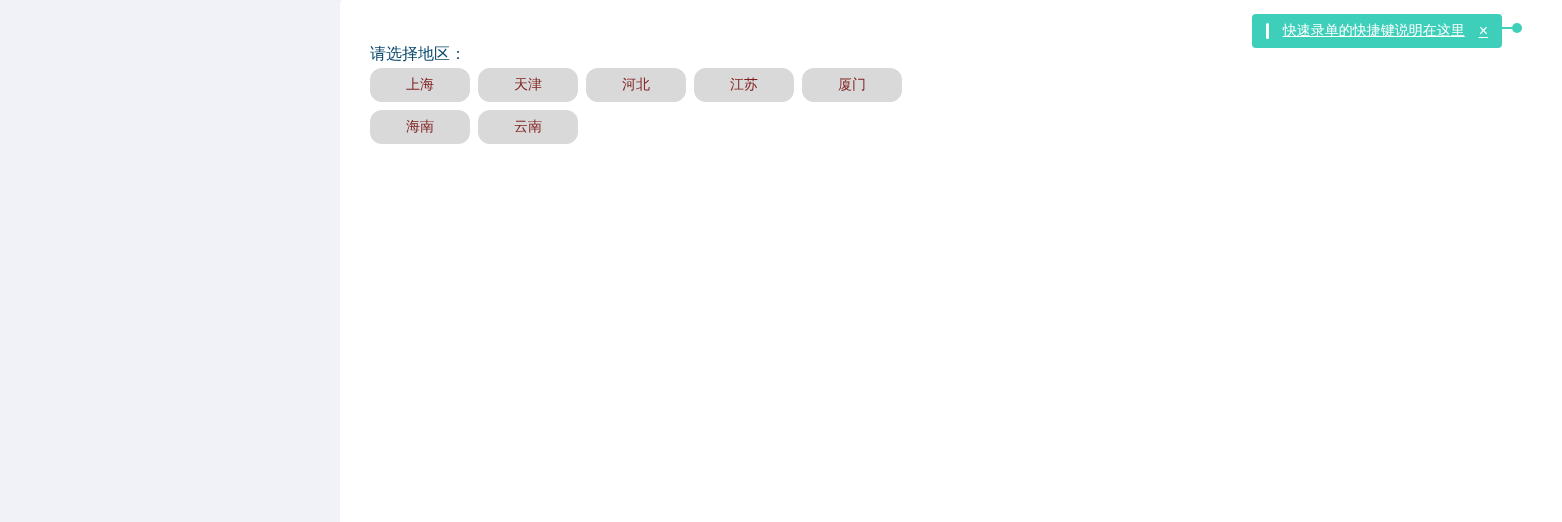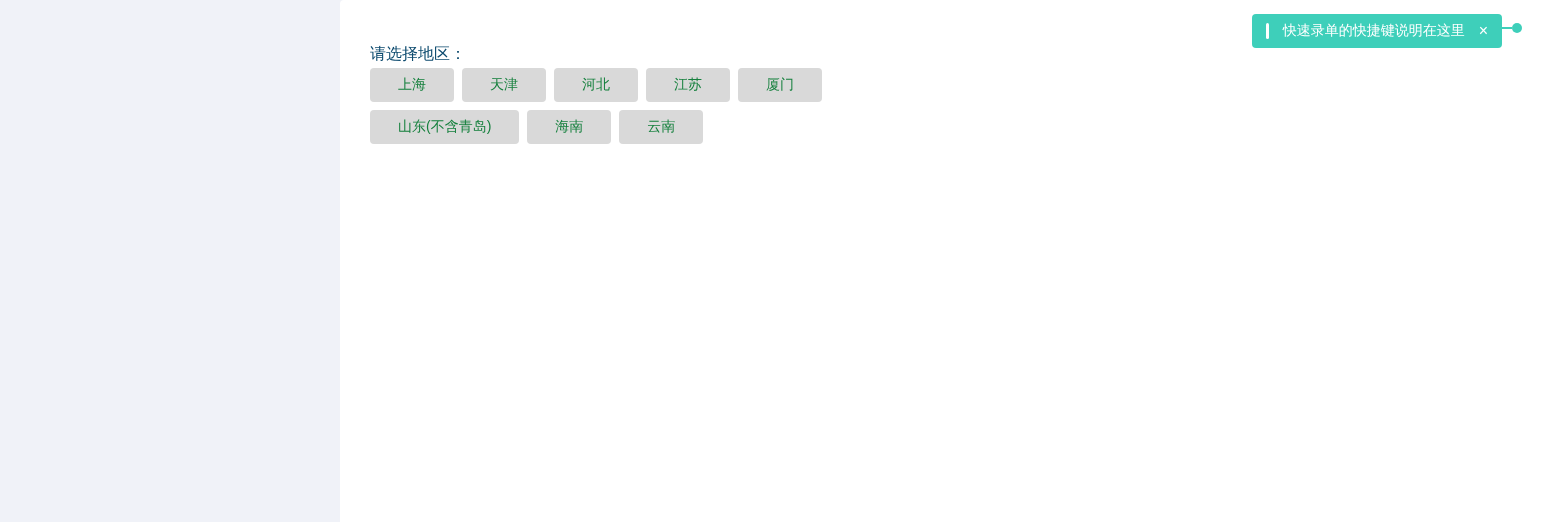--- a/index.html
+++ b/index.html
@@ -58,24 +58,24 @@
       position: absolute;
       top: 110px;
       left: 30px;
       display: flex;
       gap: 8px;
     }
 
     .region-btn {
       background: #d9d9d9;
       border: none;
-      border-radius: 4px;
-      color: #15803d;
+      border-radius: 12px;
+      color: #7f1d1d;
       font-size: 14px;
-      padding: 8px 28px;
+      padding: 8px 36px;
       cursor: pointer;
       white-space: nowrap;
       min-width: 80px;
       text-align: center;
       font-family: 'Microsoft YaHei', '微软雅黑', sans-serif;
     }
 
     
     .tooltip-banner {
       position: absolute;
@@ -83,20 +83,21 @@
       right: 60px;
       background: #3ecfba;
       color: #fff;
       border-radius: 4px;
       padding: 8px 14px;
       font-size: 14px;
       display: flex;
       align-items: center;
       gap: 10px;
       white-space: nowrap;
+      text-decoration: underline;
     }
 
     .tooltip-banner::before {
       content: '';
       display: inline-block;
       width: 3px;
       height: 16px;
       background: #fff;
       border-radius: 2px;
       margin-right: 4px;
@@ -143,21 +144,20 @@
 
   <button class="region-btn">上海</button>
       <button class="region-btn">天津</button>
       <button class="region-btn">河北</button>
       <button class="region-btn">江苏</button>
       <button class="region-btn">厦门</button>
     </div>
 
   <div class="region-buttons-row2">
 
-  <button class="region-btn">山东(不含青岛)</button>
       <button class="region-btn">海南</button>
       <button class="region-btn">云南</button>
     </div>
 
   <div class="tooltip-banner">
     <span>快速录单的快捷键说明在这里</span>
     <span class="tooltip-close">×</span>
   </div>
   <div class="tooltip-line"></div>
   <div class="tooltip-dot"></div>

